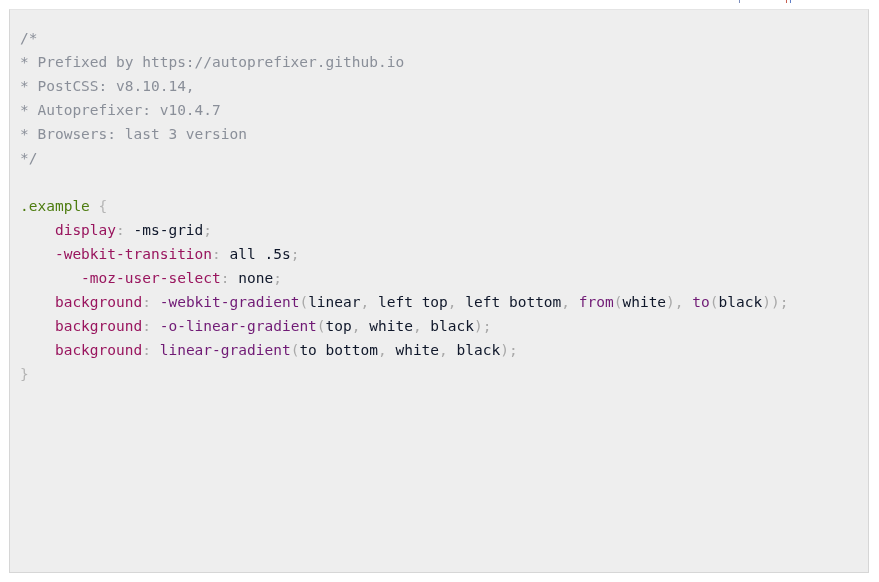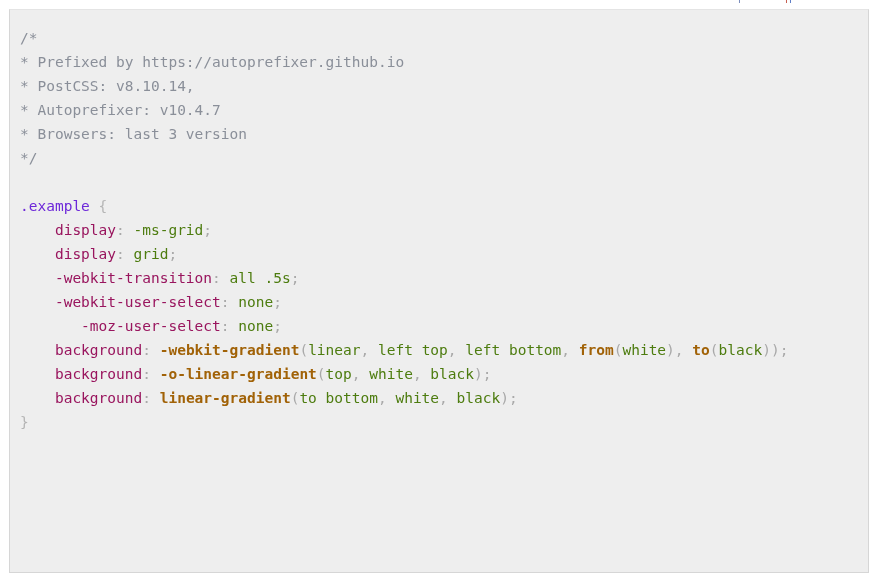--- a/index.html
+++ b/index.html
@@ -66,24 +66,24 @@
     font-size: 14.5px;
     line-height: 24px;
     height: 24px;
     white-space: pre;
     color: #24292e;
   }
   .code-line.blank { color: transparent; }
 
   
   .tok-comment  { color: #8a8f99; }
-  .tok-selector { color: #6d28d9; }
+  .tok-selector { color: #4d7c0f; }
   .tok-prop     { color: #99155e; }
-  .tok-fn       { color: #a16207; font-weight: bold; }
-  .tok-val      { color: #4d7c0f; }
+  .tok-fn       { color: #701a75; }
+  .tok-val      { color: #0f172a; }
   .tok-punct    { color: #a9a9a9; }
   .tok-brace    { color: #b5b5b5; }
 </style>
 </head>
 <body>
 
 <div id="app">
 
   <div class="top-fragments">
     <span class="frag frag-a">|</span>
@@ -95,23 +95,21 @@
     <div class="code-body" id="code-body">
         <div class="code-line"><span class="tok-comment">/*</span></div>
         <div class="code-line"><span class="tok-comment">* Prefixed by https://autoprefixer.github.io</span></div>
         <div class="code-line"><span class="tok-comment">* PostCSS: v8.10.14,</span></div>
         <div class="code-line"><span class="tok-comment">* Autoprefixer: v10.4.7</span></div>
         <div class="code-line"><span class="tok-comment">* Browsers: last 3 version</span></div>
         <div class="code-line"><span class="tok-comment">*/</span></div>
         <div class="code-line blank"><span class="tok-val"> </span></div>
         <div class="code-line"><span class="tok-selector">.example</span><span class="tok-brace"> {</span></div>
         <div class="code-line"><span class="tok-val">    </span><span class="tok-prop">display</span><span class="tok-punct">:</span><span class="tok-val"> -ms-grid</span><span class="tok-punct">;</span></div>
-        <div class="code-line"><span class="tok-val">    </span><span class="tok-prop">display</span><span class="tok-punct">:</span><span class="tok-val"> grid</span><span class="tok-punct">;</span></div>
         <div class="code-line"><span class="tok-val">    </span><span class="tok-prop">-webkit-transition</span><span class="tok-punct">:</span><span class="tok-val"> all .5s</span><span class="tok-punct">;</span></div>
-        <div class="code-line"><span class="tok-val">    </span><span class="tok-prop">-webkit-user-select</span><span class="tok-punct">:</span><span class="tok-val"> none</span><span class="tok-punct">;</span></div>
         <div class="code-line"><span class="tok-val">       </span><span class="tok-prop">-moz-user-select</span><span class="tok-punct">:</span><span class="tok-val"> none</span><span class="tok-punct">;</span></div>
         <div class="code-line"><span class="tok-val">    </span><span class="tok-prop">background</span><span class="tok-punct">:</span><span class="tok-val"> </span><span class="tok-fn">-webkit-gradient</span><span class="tok-punct">(</span><span class="tok-val">linear</span><span class="tok-punct">,</span><span class="tok-val"> left top</span><span class="tok-punct">,</span><span class="tok-val"> left bottom</span><span class="tok-punct">,</span><span class="tok-val"> </span><span class="tok-fn">from</span><span class="tok-punct">(</span><span class="tok-val">white</span><span class="tok-punct">)</span><span class="tok-punct">,</span><span class="tok-val"> </span><span class="tok-fn">to</span><span class="tok-punct">(</span><span class="tok-val">black</span><span class="tok-punct">)</span><span class="tok-punct">)</span><span class="tok-punct">;</span></div>
         <div class="code-line"><span class="tok-val">    </span><span class="tok-prop">background</span><span class="tok-punct">:</span><span class="tok-val"> </span><span class="tok-fn">-o-linear-gradient</span><span class="tok-punct">(</span><span class="tok-val">top</span><span class="tok-punct">,</span><span class="tok-val"> white</span><span class="tok-punct">,</span><span class="tok-val"> black</span><span class="tok-punct">)</span><span class="tok-punct">;</span></div>
         <div class="code-line"><span class="tok-val">    </span><span class="tok-prop">background</span><span class="tok-punct">:</span><span class="tok-val"> </span><span class="tok-fn">linear-gradient</span><span class="tok-punct">(</span><span class="tok-val">to bottom</span><span class="tok-punct">,</span><span class="tok-val"> white</span><span class="tok-punct">,</span><span class="tok-val"> black</span><span class="tok-punct">)</span><span class="tok-punct">;</span></div>
         <div class="code-line"><span class="tok-brace">}</span></div>
       </div>
   </div>
 
 </div>
 

